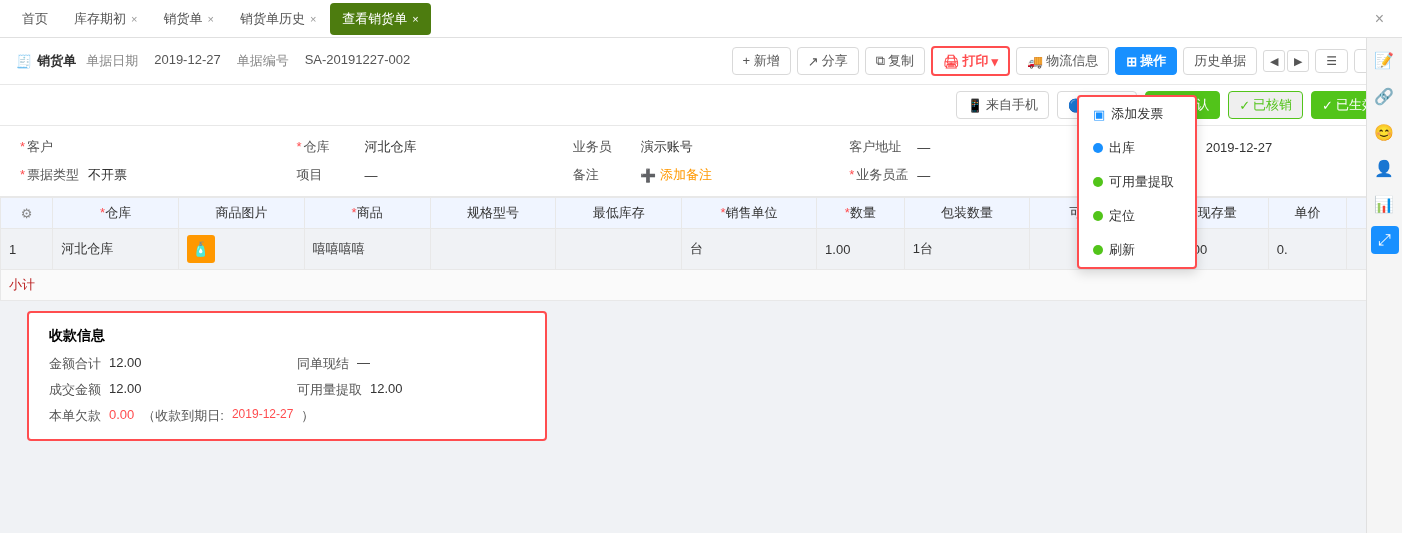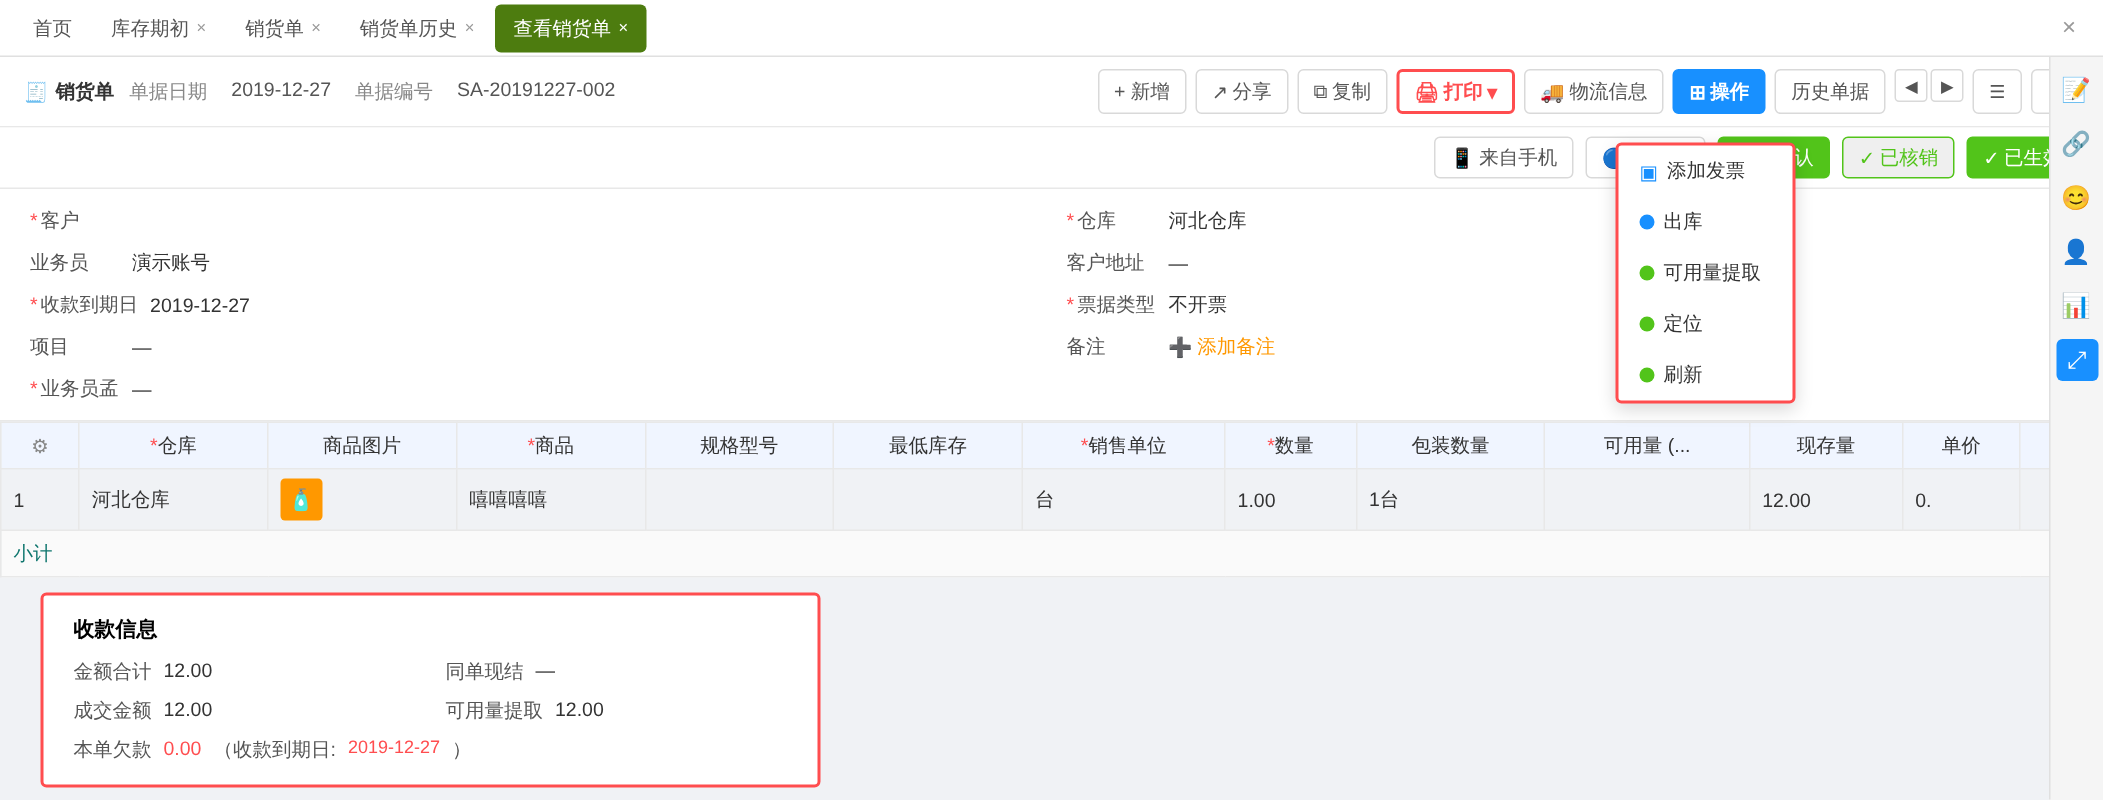--- a/index.html
+++ b/index.html
@@ -52,20 +52,21 @@
       display: flex;
       align-items: flex-start;
       gap: 16px;
       color: #555;
       font-size: 13px;
     }
     .doc-meta-label { color: #888; }
     .doc-actions {
       margin-left: auto;
       display: flex;
+      align-items: center;
       gap: 6px;
     }
     .action-btn {
       display: flex;
       align-items: center;
       gap: 3px;
       padding: 4px 10px;
       border: 1px solid #d9d9d9;
       border-radius: 4px;
       background: #fff;
@@ -118,21 +119,21 @@
       color: #555;
       font-size: 12px;
     }
     .tool-btn.confirm-btn { background: #52c41a; color: #fff; border-color: #52c41a; }
 
     
     .form-area {
       padding: 12px 20px;
       background: #fff;
       display: grid;
-      grid-template-columns: 1fr 1fr;
+      grid-template-columns: 1fr 1fr 1fr 1fr 1fr;
       gap: 10px 20px;
     }
     .form-row {
       display: flex;
       align-items: center;
       gap: 8px;
     }
     .form-label {
       color: #555;
       white-space: nowrap;
@@ -166,21 +167,21 @@
       white-space: nowrap;
       color: #333;
       font-weight: normal;
     }
     td {
       border: 1px solid #e8e8e8;
       padding: 6px 8px;
       white-space: nowrap;
       color: #333;
     }
-    tr.subtotal-row td { background: #fafafa; color: #0f766e; }
+    tr.subtotal-row td { background: #fafafa; color: #b91c1c; }
     .gear-cell { text-align: center; color: #888; }
     .product-img {
       width: 28px;
       height: 28px;
       background: #ff9800;
       border-radius: 3px;
       display: flex;
       align-items: center;
       justify-content: center;
       color: #fff;

